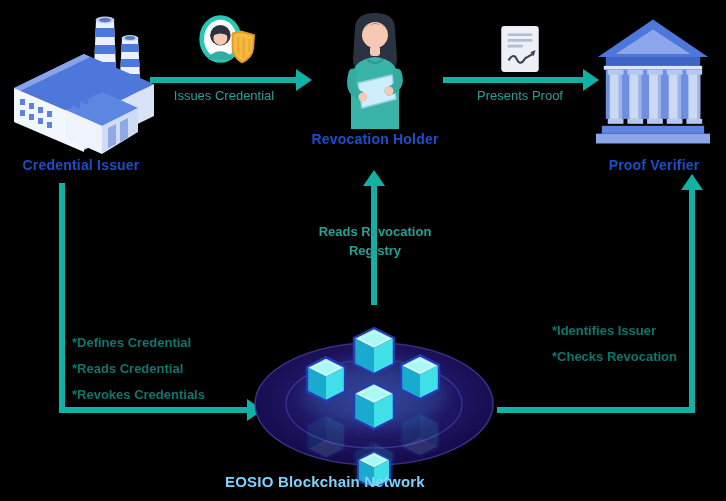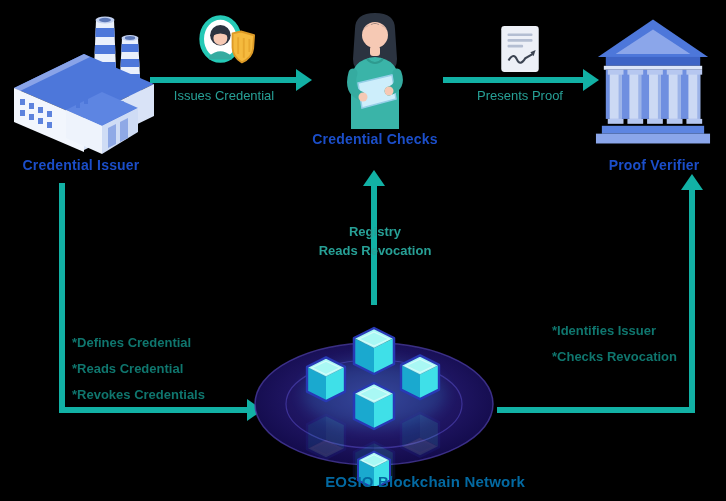--- a/index.html
+++ b/index.html
@@ -1,20 +1,20 @@
 <!DOCTYPE html>
 <html><head>
 <meta charset="utf-8">
 <style>
   html,body{margin:0;padding:0;background:#000;}
   #canvas{position:relative;width:726px;height:501px;background:#000000;overflow:hidden;
           font-family:"Liberation Sans",sans-serif;}
   .abs{position:absolute;}
   .node-label{color:#1b4ec9;font-weight:700;font-size:14px;text-align:center;letter-spacing:.2px;}
-  .net-label{color:#0369a1;font-weight:700;font-size:15px;text-align:right;letter-spacing:.2px;}
+  .net-label{color:#7dd3fc;font-weight:700;font-size:15px;text-align:left;letter-spacing:.2px;}
   .arrow-label{color:#27a096;font-weight:400;font-size:13px;text-align:center;}
   .reg-label{color:#27a096;font-weight:700;font-size:13px;text-align:center;line-height:19px;}
   .bullets{color:#0f766e;font-weight:700;font-size:13px;line-height:26px;white-space:nowrap;}
   .shaft{position:absolute;background:#12b1a5;}
   .head-right{position:absolute;width:0;height:0;border-top:11px solid transparent;
               border-bottom:11px solid transparent;border-left:16px solid #12b1a5;}
   .head-up{position:absolute;width:0;height:0;border-left:11px solid transparent;
            border-right:11px solid transparent;border-bottom:16px solid #12b1a5;}
   svg{display:block;width:100%;height:100%;}
 </style>
@@ -106,21 +106,21 @@
       <rect x="45" y="39" width="10" height="10" rx="3" fill="#f6c9b4"></rect>
       <path d="M26,122 L26,76 Q26,52 50,50 Q74,52 74,76 L74,122 Z" fill="#3ab4a8"></path>
       <path d="M42,52 Q50,60 58,52" stroke="#2e9a8f" stroke-width="2" fill="none"></path>
       <polygon points="33,76 67,68 71,92 37,101" fill="#cdeefb" stroke="#96cfe8" stroke-width="1.5"></polygon>
       <path d="M28,66 Q23,84 36,89" stroke="#35aba0" stroke-width="9" stroke-linecap="round" fill="none"></path>
       <path d="M72,66 Q77,80 64,84" stroke="#35aba0" stroke-width="9" stroke-linecap="round" fill="none"></path>
       <circle cx="38" cy="90" r="4.5" fill="#f6c9b4"></circle>
       <circle cx="64" cy="84" r="4.5" fill="#f6c9b4"></circle>
     </svg>
   </div>
-  <div class="abs node-label" style="left:294px;top:131px;width:162px">Credential Checks</div>
+  <div class="abs node-label" style="left:294px;top:131px;width:162px">Revocation Holder</div>
 
   <div class="shaft" style="left:443px;top:77px;width:140px;height:6px"></div>
   <div class="head-right" style="left:583px;top:69px"></div>
   <div class="abs arrow-label" style="left:441px;top:88px;width:158px">Presents Proof</div>
 
   <div class="abs" style="left:499px;top:24px;width:42px;height:50px">
     <svg viewBox="0 0 40 48">
       <rect x="2" y="2" width="36" height="44" rx="3" fill="#edf0f7"></rect>
       <rect x="8" y="9" width="24" height="2.5" rx="1" fill="#b4bed2"></rect>
       <rect x="8" y="14.5" width="24" height="2.5" rx="1" fill="#b4bed2"></rect>
@@ -161,22 +161,22 @@
       </g>
       <rect x="8" y="110" width="104" height="8" fill="#5d85e2"></rect>
       <rect x="2" y="118" width="116" height="10" fill="#8ba6ea"></rect>
     </svg>
   </div>
   <div class="abs node-label" style="left:582px;top:157px;width:144px">Proof Verifier</div>
 
   <div class="head-up" style="left:363px;top:170px"></div>
   <div class="shaft" style="left:371px;top:185px;width:6px;height:120px"></div>
   <div class="abs reg-label" style="left:293px;top:222px;width:164px">
+    <div>Reads Revocation</div>
     <div>Registry</div>
-    <div>Reads Revocation</div>
   </div>
 
   <div class="shaft" style="left:59px;top:183px;width:6px;height:229px"></div>
   <div class="shaft" style="left:59px;top:407px;width:189px;height:6px"></div>
   <div class="head-right" style="left:247px;top:399px"></div>
   <div class="abs bullets" style="left:72px;top:330px">
     <div>*Defines Credential</div>
     <div>*Reads Credential</div>
     <div>*Revokes Credentials</div>
   </div>

